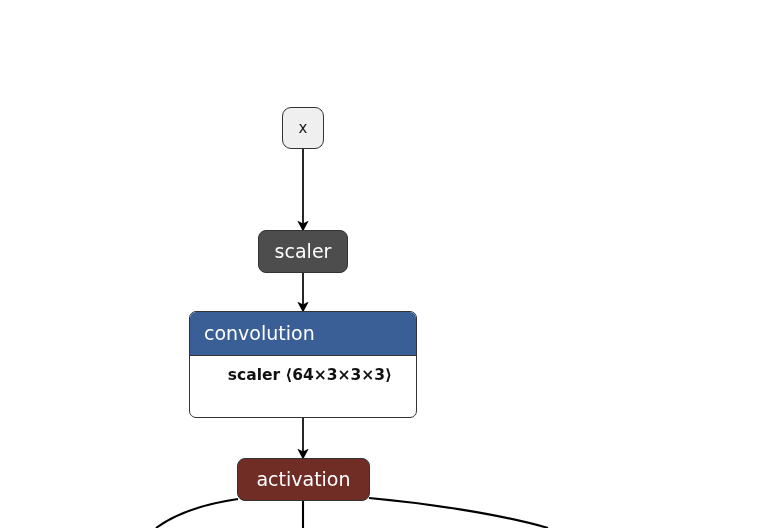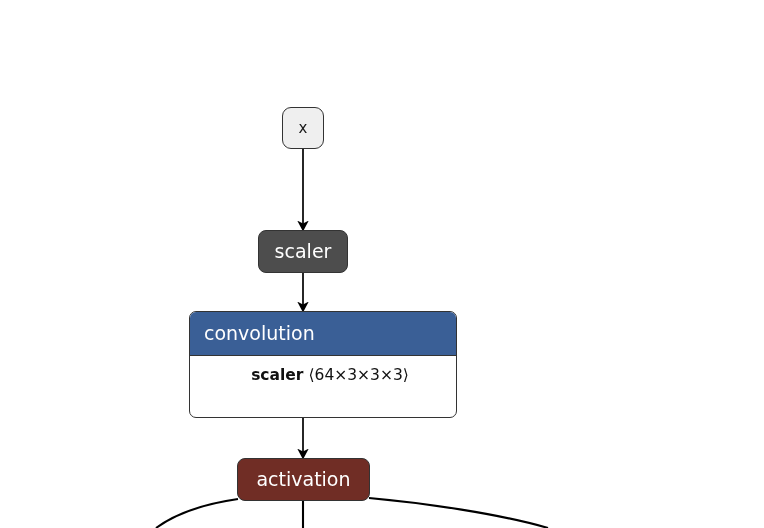--- a/index.html
+++ b/index.html
@@ -80,21 +80,21 @@
     width: 133px;
     height: 43px;
     background: #702d25;
     justify-content: center;
   }
 
   
   .node-composite {
     left: 189px;
     top: 311px;
-    width: 268px;
+    width: 228px;
     height: 107px;
     background: #ffffff;
     display: block;
     overflow: hidden;
     padding: 0;
   }
   .node-header {
     height: 44px;
     background: #3a5f96;
     border-bottom: 1.6px solid #333333;
@@ -114,21 +114,21 @@
   .attr-row {
     font-size: 15.5px;
     line-height: 1.55;
     color: #111111;
     white-space: nowrap;
   }
   .attr-name {
     font-weight: bold;
   }
   .attr-value {
-    font-weight: normal;
+    font-weight: bold;
     padding-left: 5px;
   }
 </style>
 </head>
 <body>
 
 <div id="graph-canvas">
 
   <svg class="edge-layer" viewBox="0 0 764 528" width="764" height="528" xmlns="http://www.w3.org/2000/svg">
     <defs>

